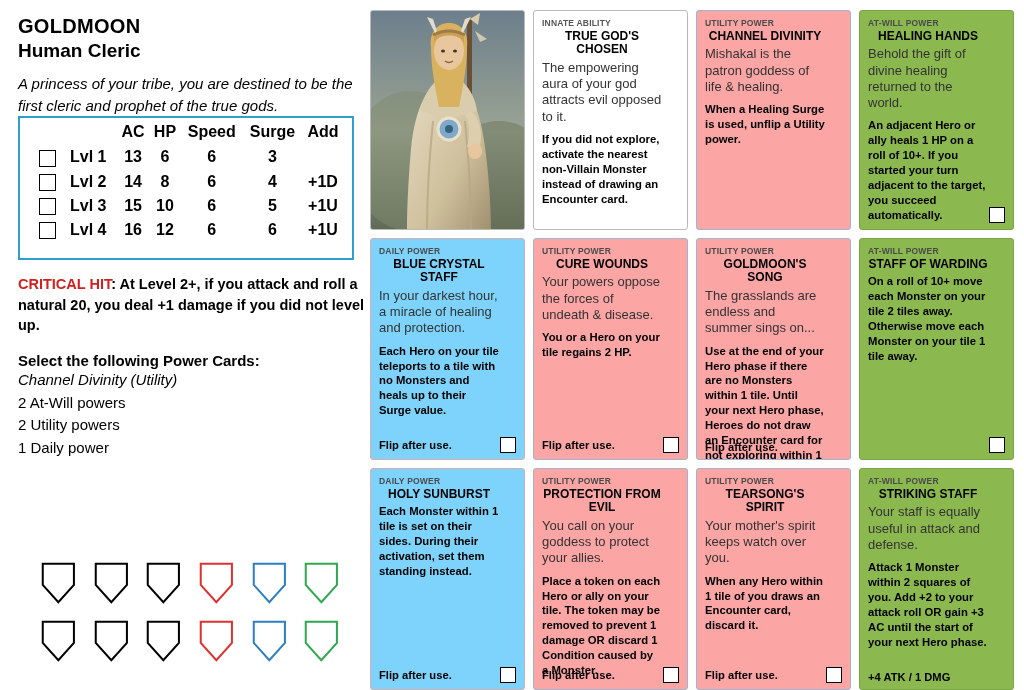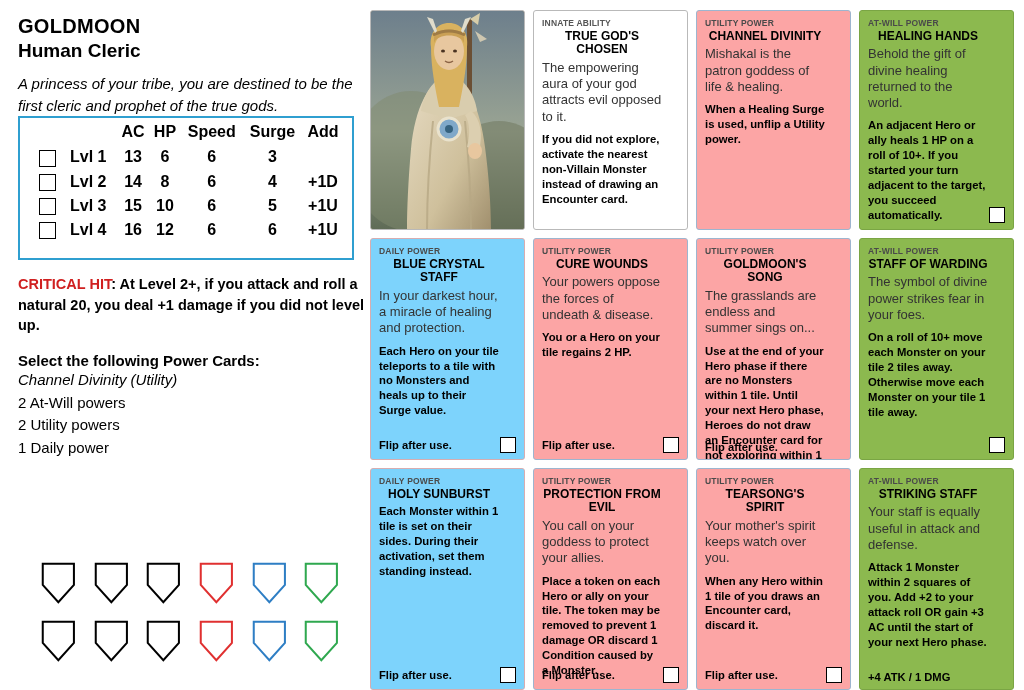--- a/index.html
+++ b/index.html
@@ -434,21 +434,20 @@
       <div class="flavor">The grasslands are endless and summer sings on...</div>
       <div class="body">Use at the end of your Hero phase if there are no Monsters within 1 tile. Until your next Hero phase, Heroes do not draw an Encounter card for not exploring within 1 tile of here.</div>
       <div class="footer">
         <span>Flip after use.</span>
       </div>
     </div>
 
     <div class="card card-green">
       <div class="kicker">AT-WILL POWER</div>
       <div class="title">STAFF OF WARDING</div>
-      <div class="flavor">The symbol of divine power strikes fear in your foes.</div>
       <div class="body">On a roll of 10+ move each Monster on your tile 2 tiles away. Otherwise move each Monster on your tile 1 tile away.</div>
       <div class="footer">
         <span></span>
         <span class="box"></span>
       </div>
     </div>
 
     <div class="card card-pink">
       <div class="kicker">DAILY POWER</div>
       <div class="title">HOLY SUNBURST</div>

